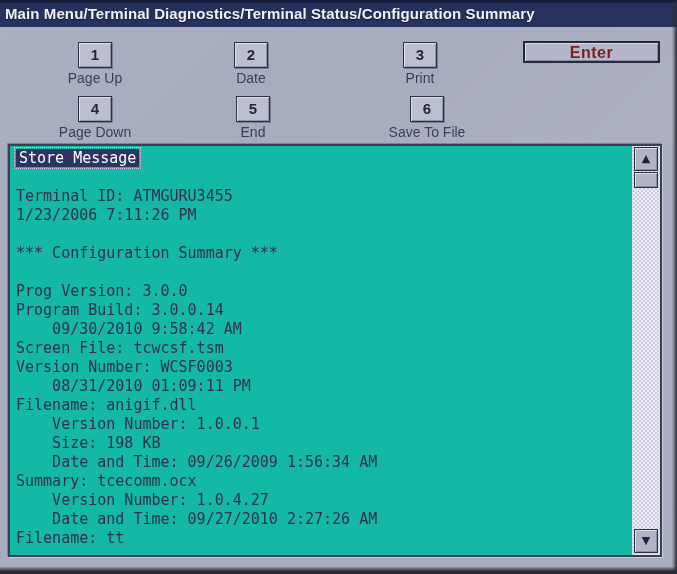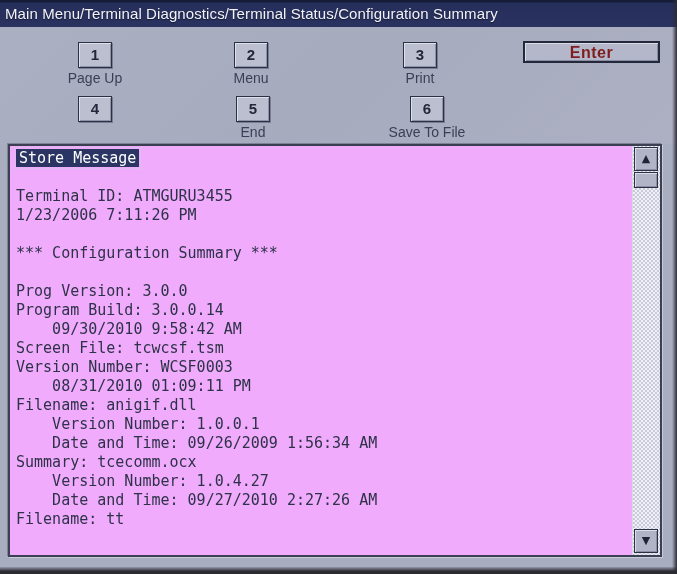--- a/index.html
+++ b/index.html
@@ -13,21 +13,21 @@
   
   .edge-right{position:absolute;top:0;right:0;width:5px;height:574px;
     background:linear-gradient(to right,rgba(40,40,50,0),#2c2c34);z-index:50;}
   .edge-bottom{position:absolute;left:0;bottom:0;width:677px;height:7px;
     background:linear-gradient(to bottom,rgba(40,40,50,.15),#2b2b32 60%);z-index:50;}
 
   
   .titlebar{
     position:absolute;left:0;top:0;width:677px;height:27px;
     background:linear-gradient(to bottom,#161c38 0,#161c38 2px,#262f5c 3px,#2a3260 100%);
-    color:#f2f3f8;font-weight:normal;font-size:15px;
+    color:#f2f3f8;font-weight:bold;font-size:15px;
     display:flex;align-items:center;padding-left:5px;box-sizing:border-box;
     text-shadow:0 1px 1px rgba(0,0,0,.5);
     letter-spacing:.1px;
   }
 
   
   .toolbar{position:absolute;left:0;top:27px;width:677px;height:117px;
     background:linear-gradient(135deg,#abafc2 0%,#a7abbe 50%,#adb0c3 100%);}
   .key-group{position:absolute;width:130px;text-align:center;}
   .key-btn{
@@ -47,21 +47,21 @@
     box-shadow:inset 1px 1px 0 #dadce6, inset -1px -1px 0 #888da2;
     font-family:"Liberation Sans", sans-serif;
     font-weight:bold;font-size:16px;color:#7f1d1d;
     text-align:center;line-height:20px;padding:0;cursor:default;
     letter-spacing:.5px;
   }
 
   
   .panel{
     position:absolute;left:8px;top:144px;width:654px;height:413px;box-sizing:border-box;
-    background:#f0abfc;
+    background:#14b8a6;
     border:2px solid #3a3f52;
     box-shadow:-1px -1px 0 #7e8298, 1px 1px 0 #c9ccda;
     overflow:hidden;
   }
   .term{
     position:absolute;left:0;top:0;right:27px;bottom:0;
     padding:3px 0 0 6px;overflow:hidden;
     font-family:"DejaVu Sans Mono","Liberation Mono",monospace;
     font-size:15px;color:#2e3248;
   }
@@ -103,31 +103,32 @@
   </div>
 
   <div class="toolbar">
 
     <div class="key-group" style="left:30px;top:15px;">
       <button class="key-btn">1</button>
       <div class="key-label">Page Up</div>
     </div>
     <div class="key-group" style="left:186px;top:15px;">
       <button class="key-btn">2</button>
-      <div class="key-label">Menu</div>
+      <div class="key-label">Date</div>
     </div>
     <div class="key-group" style="left:355px;top:15px;">
       <button class="key-btn">3</button>
       <div class="key-label">Print</div>
     </div>
 
     <button class="enter-btn" style="top:14px;">Enter</button>
 
     <div class="key-group" style="left:30px;top:69px;">
       <button class="key-btn">4</button>
+      <div class="key-label">Page Down</div>
     </div>
     <div class="key-group" style="left:188px;top:69px;">
       <button class="key-btn">5</button>
       <div class="key-label">End</div>
     </div>
     <div class="key-group" style="left:362px;top:69px;">
       <button class="key-btn">6</button>
       <div class="key-label">Save To File</div>
     </div>
 
@@ -143,20 +144,21 @@
         <div class="term-line">*** Configuration Summary ***</div>
         <div class="term-line"></div>
         <div class="term-line">Prog Version: 3.0.0</div>
         <div class="term-line">Program Build: 3.0.0.14</div>
         <div class="term-line">    09/30/2010 9:58:42 AM</div>
         <div class="term-line">Screen File: tcwcsf.tsm</div>
         <div class="term-line">Version Number: WCSF0003</div>
         <div class="term-line">    08/31/2010 01:09:11 PM</div>
         <div class="term-line">Filename: anigif.dll</div>
         <div class="term-line">    Version Number: 1.0.0.1</div>
+        <div class="term-line">    Size: 198 KB</div>
         <div class="term-line">    Date and Time: 09/26/2009 1:56:34 AM</div>
         <div class="term-line">Summary: tcecomm.ocx</div>
         <div class="term-line">    Version Number: 1.0.4.27</div>
         <div class="term-line">    Date and Time: 09/27/2010 2:27:26 AM</div>
         <div class="term-line">Filename: tt</div>
       </div>
 
     <div class="scrollbar">
       <button class="sb-btn sb-up">
         <span>▲</span>

